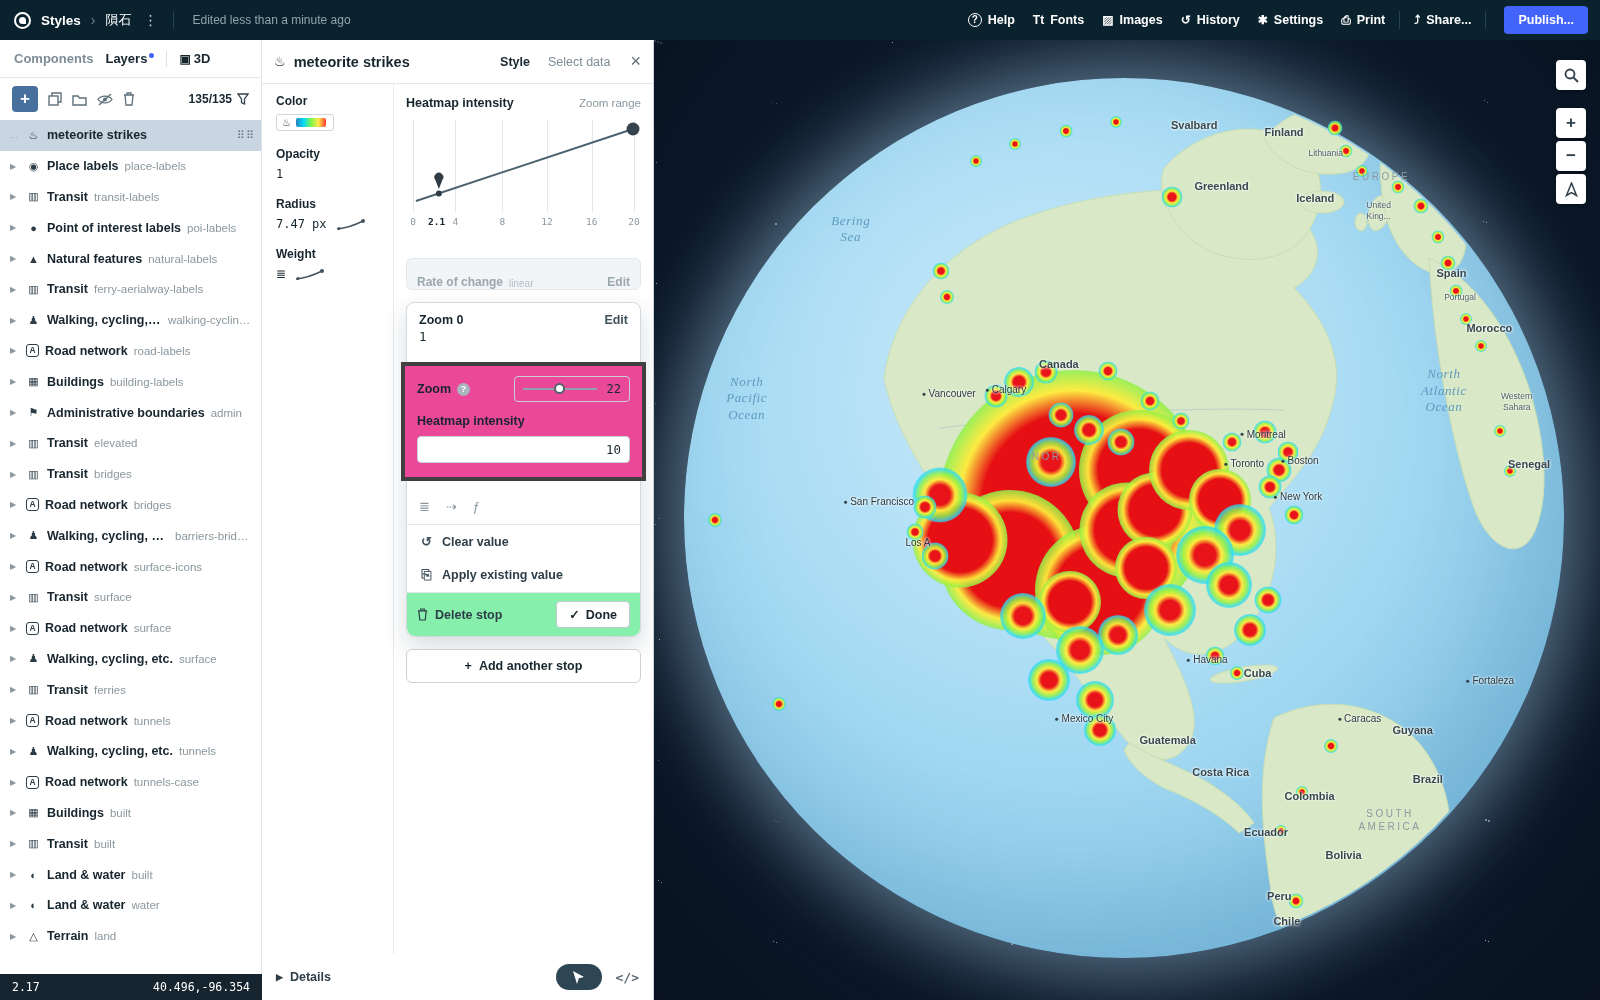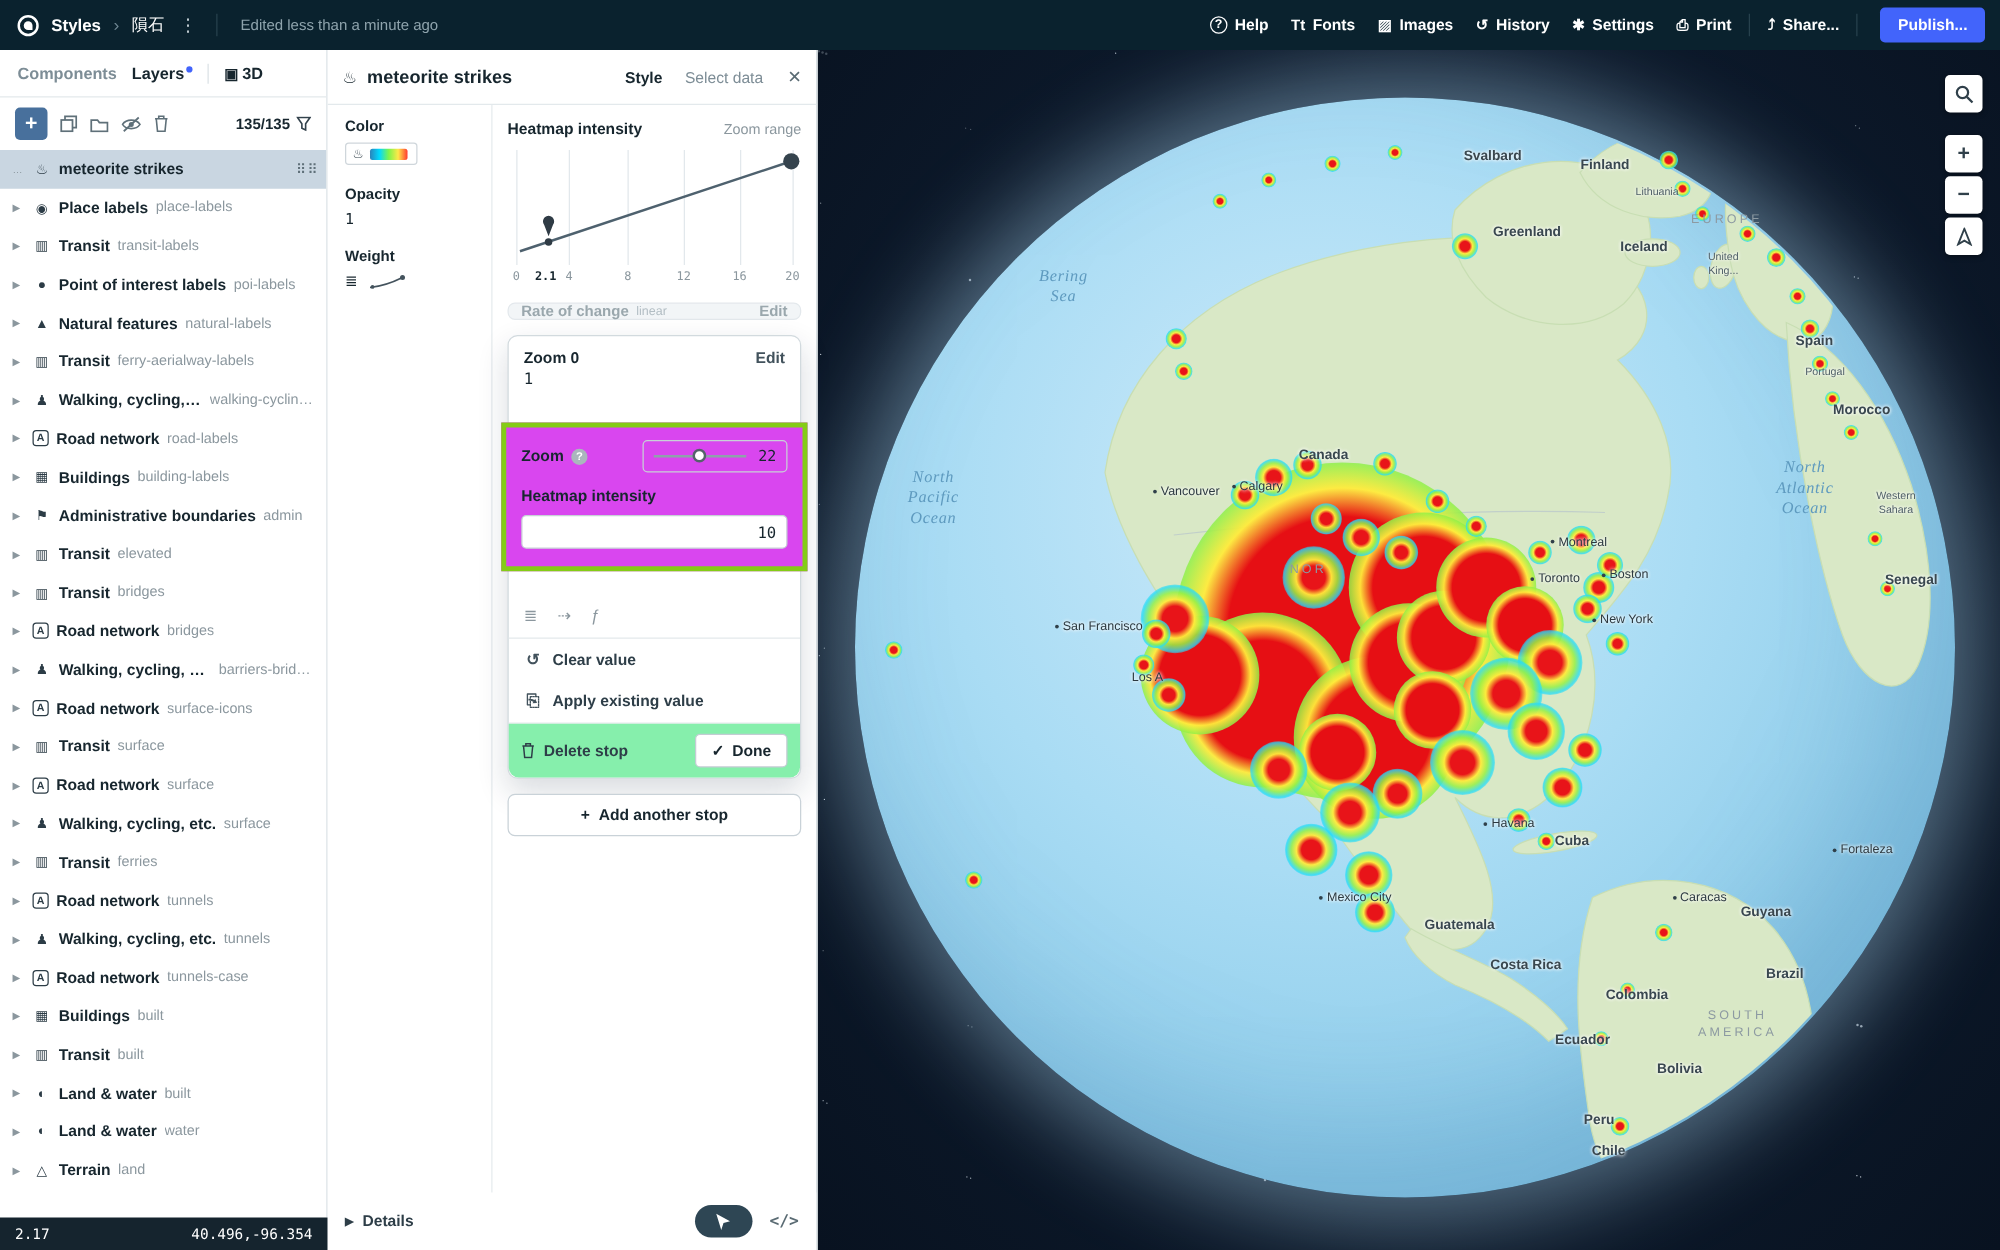--- a/index.html
+++ b/index.html
@@ -81,33 +81,33 @@
   .editor-col { flex:1; padding:12px 12px 0 12px; display:flex; flex-direction:column; min-width:0; position:relative;}
   .chart-head { display:flex; justify-content:space-between; align-items:baseline; margin-bottom:6px;}
   .chart-title { font-size:12.5px; font-weight:bold; color:#17262e;}
   .chart-sub { font-size:11.5px; color:#8b979e;}
   .chart-plot { position:relative; height:96px; }
   .gridline { position:absolute; top:4px; bottom:0; width:1px; background:#e2e8ec; }
   .chart-svg { position:absolute; inset:0; width:100%; height:100%; }
   .tick-row { position:relative; height:16px; margin-top:4px; }
   .tick { position:absolute; transform:translateX(-50%); font-size:9.5px; color:#8b979e; font-family:"DejaVu Sans Mono", monospace;}
   .tick.bold { color:#17262e; font-weight:bold;}
-  .rate-row { margin-top:10px; height:14px; background:#f2f5f7; border:1px solid #e3e8ec; border-radius:6px;
-    display:flex; align-items:center; padding:0 10px; gap:6px; flex:0 0 auto;}
+  .rate-row { margin-top:26px; height:32px; background:#f2f5f7; border:1px solid #e3e8ec; border-radius:6px;
+    display:flex; align-items:flex-end; padding:0 10px; gap:6px; flex:0 0 auto;}
   .rate-label { font-size:12px; font-weight:bold; color:#9aa7ad;}
   .rate-val { font-size:10px; color:#b3bec4;}
   .rate-edit { margin-left:auto; font-size:12px; color:#9aa7ad; font-weight:bold;}
 
   .stop-card { margin-top:12px; border:1px solid #d2dade; border-radius:8px; box-shadow:0 10px 24px rgba(20,40,60,.16);
     background:#fff; overflow:visible;}
   .stop-head { display:flex; justify-content:space-between; padding:10px 12px 2px; font-size:12.5px;}
   .stop-zoom { font-weight:bold; color:#17262e;}
   .stop-edit { color:#42525c; font-weight:bold; cursor:pointer;}
   .stop-val { padding:0 12px 10px; font-size:12.5px; color:#17262e; font-family:"DejaVu Sans Mono", monospace;}
-  .hl { border:4px solid #84cc16; background:#d946ef; margin:18px -6px; padding:10px 12px 14px;}
+  .hl { border:4px solid #404040; background:#ec4899; margin:8px -6px; padding:10px 12px 14px;}
   .hl-row { display:flex; align-items:center; justify-content:space-between; margin-bottom:12px;}
   .hl-zoom { font-size:12.5px; font-weight:bold; color:#17262e; display:flex; align-items:center; gap:6px;}
   .help-badge { width:13px; height:13px; border-radius:50%; background:#aab6bd; color:#fff; font-size:9px;
     display:inline-flex; align-items:center; justify-content:center; cursor:pointer;}
   .slider-box { border:1px solid #c7d0d6; border-radius:4px; padding:5px 8px; display:flex; align-items:center; gap:10px; width:116px;}
   .slider { flex:1; height:2px; background:#8fa1ac; position:relative; cursor:pointer;}
   .knob { width:11px; height:11px; border:2px solid #55626b; background:#fff; border-radius:50%;
     position:absolute; left:42%; top:-5px; cursor:grab;}
   .slider-val { font-size:12px; color:#17262e; font-family:"DejaVu Sans Mono", monospace;}
   .hl-label { font-size:12.5px; font-weight:bold; color:#17262e; margin-bottom:8px;}
@@ -439,20 +439,31 @@
         <div class="prop">
           <div class="prop-label">Color</div>
           <div class="swatch">
             <span style="font-size:10px;color:#2c3c46">♨</span>
             <span class="grad"></span>
           </div>
         </div>
         <div class="prop">
           <div class="prop-label">Opacity</div>
           <div class="prop-val">1</div>
+        </div>
+        <div class="prop">
+          <div class="prop-label">Radius</div>
+          <div class="prop-val">
+            <span>7.47 px</span>
+            <svg class="spark" width="32" height="13" viewBox="0 0 32 13">
+                <path d="M2 11 C12 10 20 7 28 3" fill="none" stroke="#44535d" stroke-width="1.4"></path>
+                <circle cx="28" cy="3" r="2" fill="#44535d"></circle>
+                <circle cx="4" cy="10.5" r="1.5" fill="#44535d"></circle>
+              </svg>
+          </div>
         </div>
         <div class="prop">
           <div class="prop-label">Weight</div>
           <div class="prop-val">
             <span style="font-family:'Liberation Sans',sans-serif">≣</span>
             <svg class="spark" width="32" height="13" viewBox="0 0 32 13">
                 <path d="M2 11 C12 10 20 7 28 3" fill="none" stroke="#44535d" stroke-width="1.4"></path>
                 <circle cx="28" cy="3" r="2" fill="#44535d"></circle>
                 <circle cx="4" cy="10.5" r="1.5" fill="#44535d"></circle>
               </svg>

